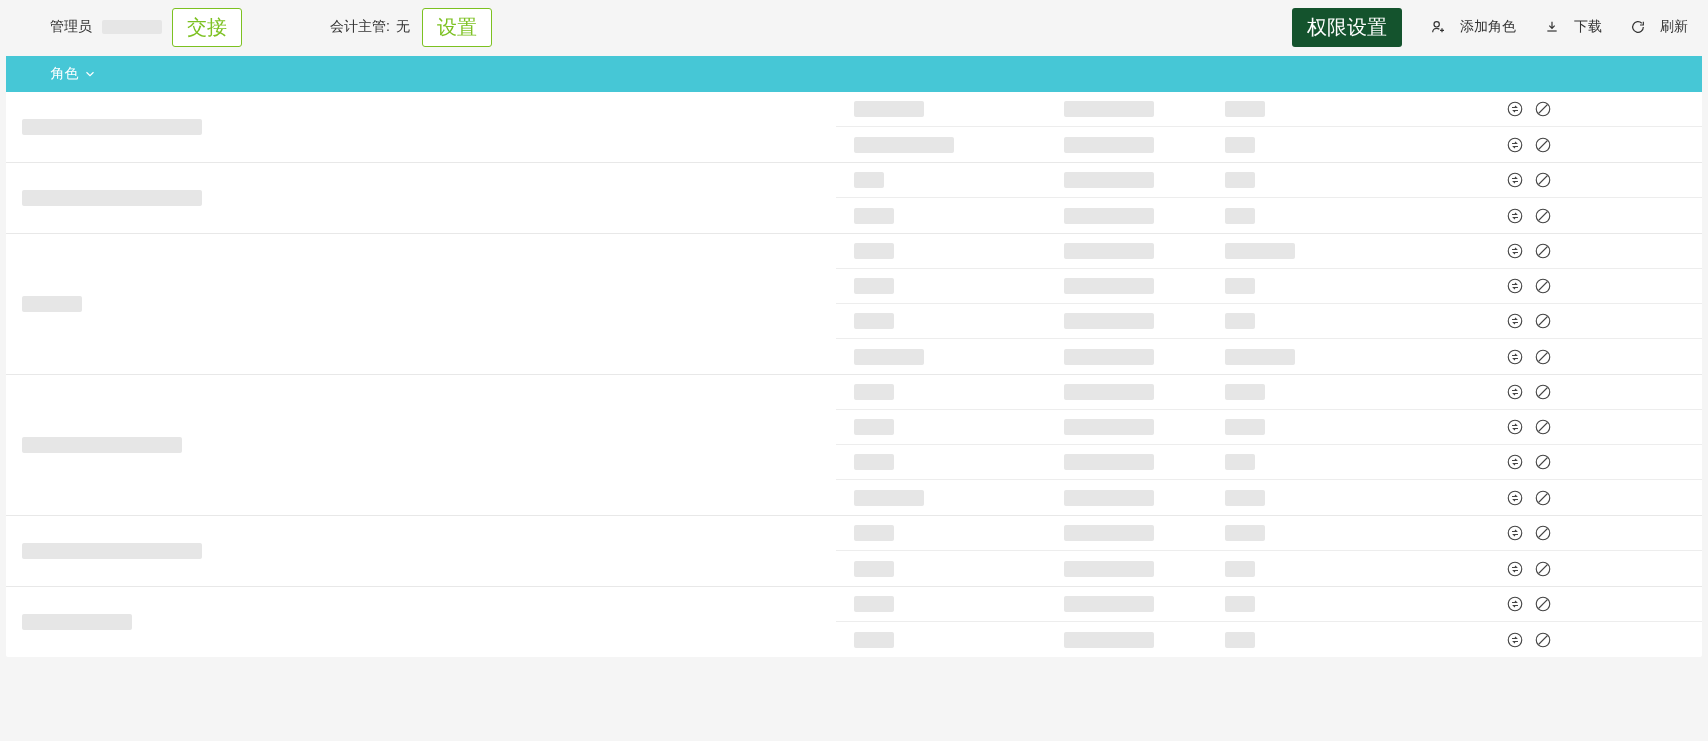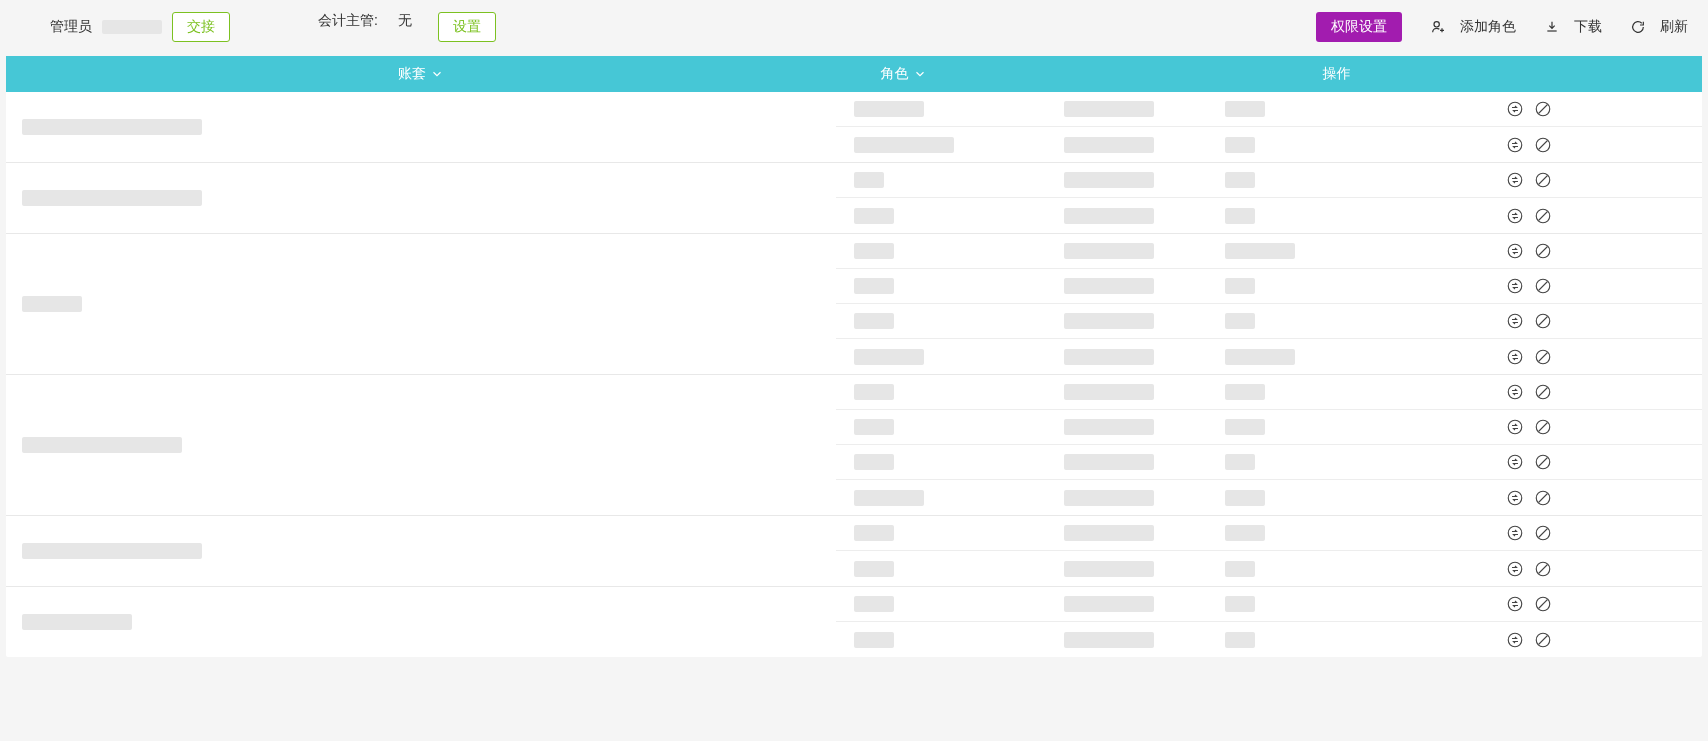--- a/index.html
+++ b/index.html
@@ -29,32 +29,32 @@
     .top-text {
       color: #333;
       margin-left: 44px;
     }
     .btn {
       display: inline-flex;
       align-items: center;
       justify-content: center;
       padding: 5px 14px;
       border-radius: 3px;
-      font-size: 14px;
+      font-size: 20px;
       cursor: pointer;
       border: 1px solid transparent;
       white-space: nowrap;
     }
     .btn-outline-green {
       border-color: #7cc121;
       color: #7cc121;
       background: #fff;
     }
     .btn-green {
-      background: #a21caf;
+      background: #14532d;
       color: #fff;
       margin-left: 17px;
     }
     .top-right {
       display: flex;
       align-items: center;
       gap: 28px;
     }
     .top-action {
       display: inline-flex;
@@ -63,21 +63,22 @@
       cursor: pointer;
       color: #333;
     }
     .top-action svg {
       width: 16px;
       height: 16px;
     }
     .gap-mid {
       margin-left: 80px;
       display: inline-flex;
-      gap: 20px;
+      align-items: center;
+      gap: 6px;
     }
     .table-wrap {
       margin: 2px 6px 6px;
       background: #fff;
       border-radius: 2px;
       position: relative;
     }
     .table-header {
       display: flex;
       background: #46c7d6;
@@ -212,35 +213,26 @@
         <path d="M20 12a8 8 0 1 1-2.34-5.66"></path>
         <path d="M20 4v5h-5"></path>
       </svg>
       <span>刷新</span>
     </span>
   </div>
 </div>
 
 <div class="table-wrap">
   <div class="table-header">
-    <div class="th col-accounts">
-      <span>账套</span>
-      <svg class="chev-down" viewBox="0 0 24 24" fill="none" stroke="currentColor" stroke-width="2">
-          <path d="M6 9l6 6 6-6"></path>
-        </svg>
-    </div>
     <div class="th col-role">
       <span>角色</span>
       <svg class="chev-down" viewBox="0 0 24 24" fill="none" stroke="currentColor" stroke-width="2">
           <path d="M6 9l6 6 6-6"></path>
         </svg>
     </div>
-    <div class="th col-ops">
-      <span>操作</span>
-    </div>
   </div>
 
   <div class="table-body">
 
     <div class="row-group">
       <div class="cell-accounts">
           <span class="blur blur-l"></span>
         </div>
       <div class="sub-rows">
         <div class="sub-row">

